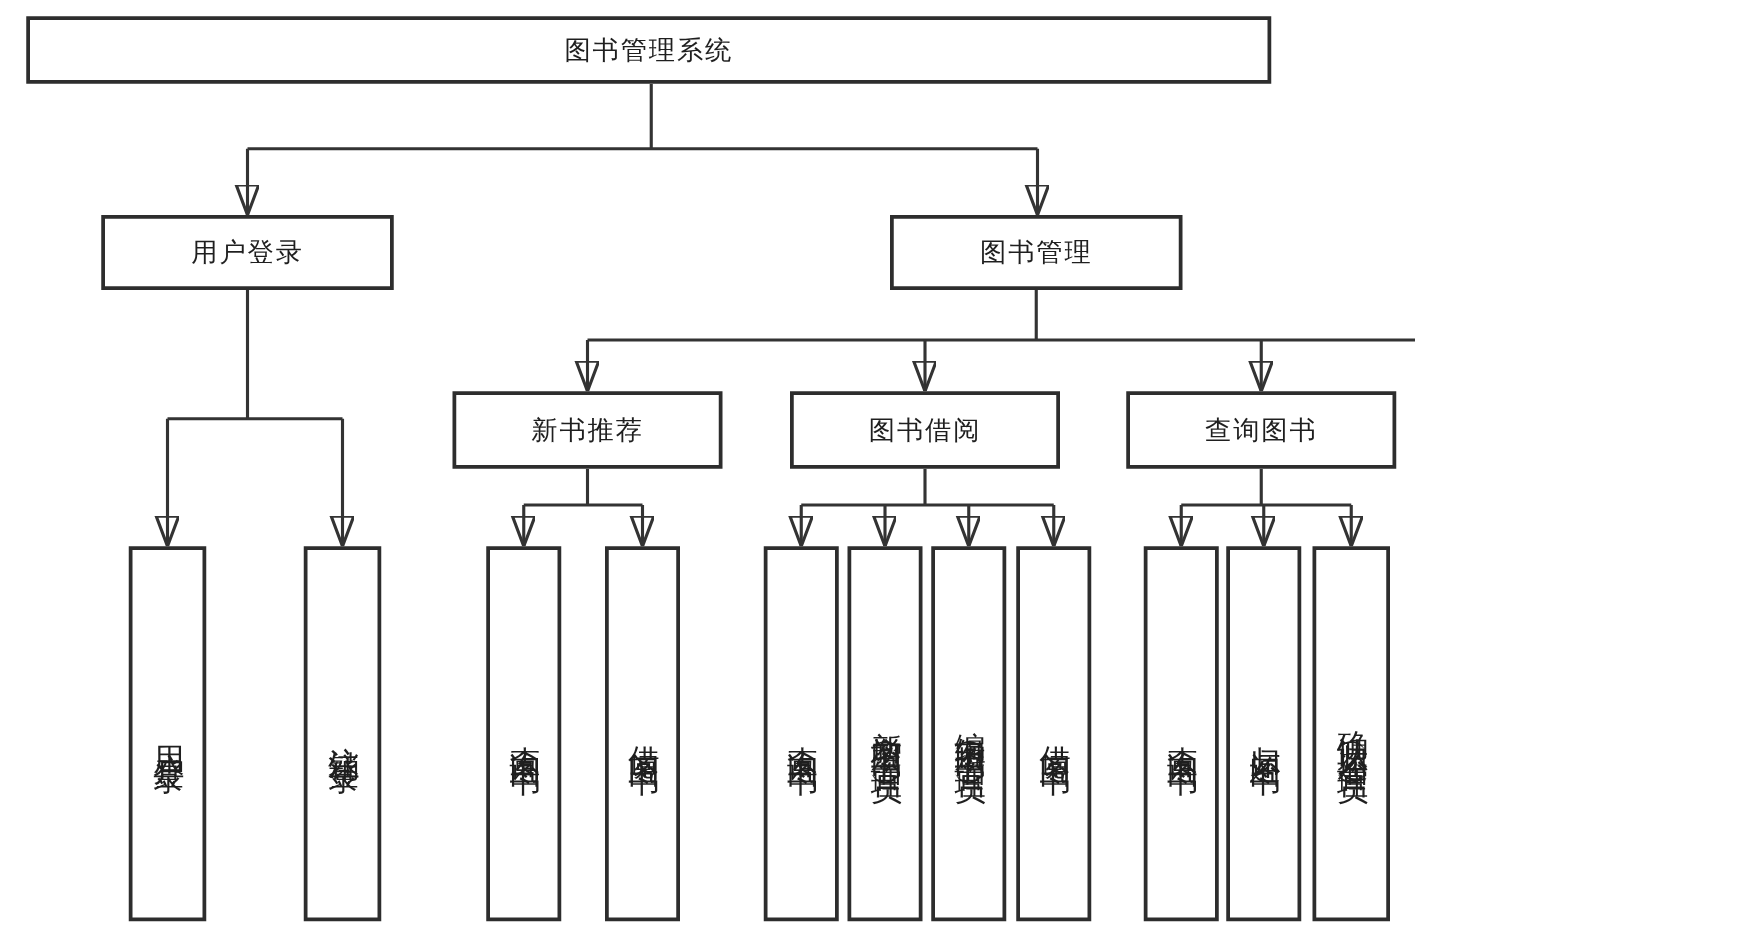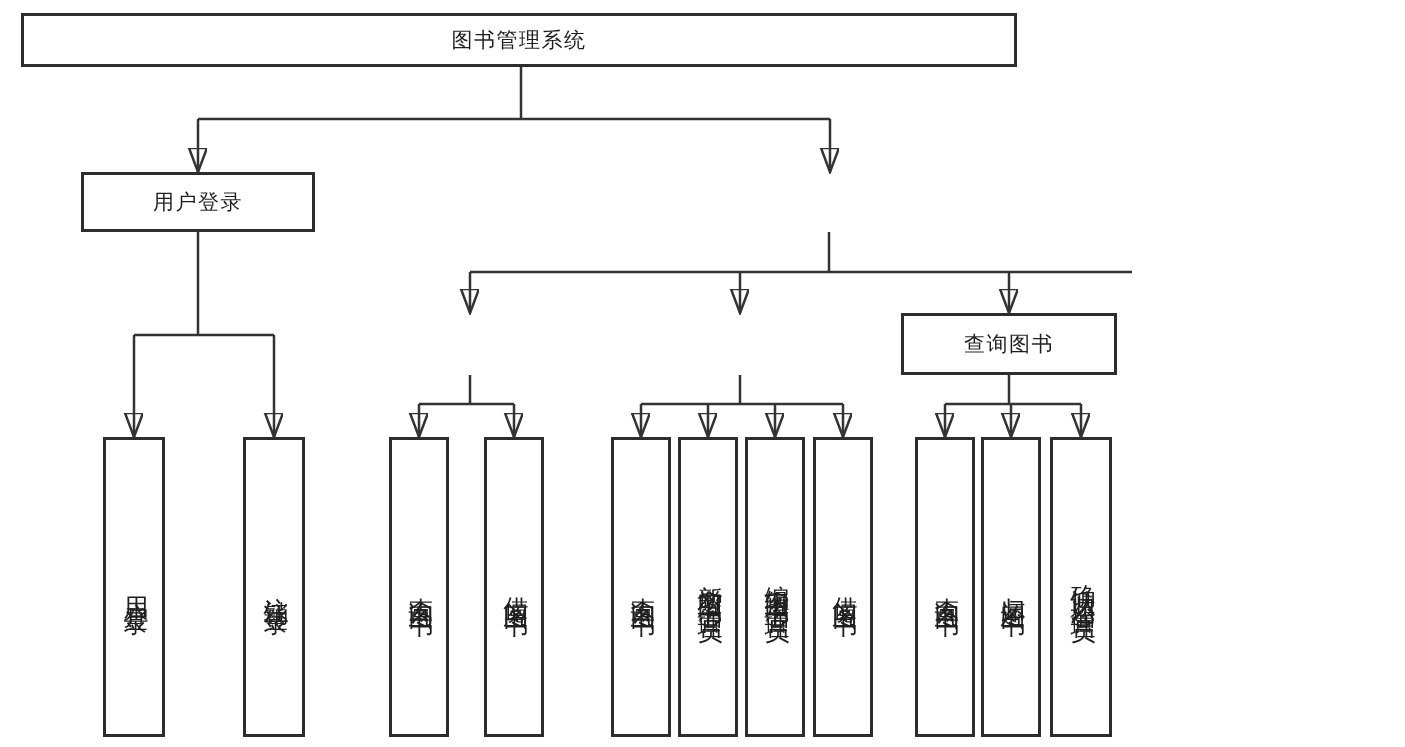--- a/index.html
+++ b/index.html
@@ -1,18 +1,18 @@
 <!DOCTYPE html>
 <html><head>
 <meta charset="utf-8">
 <style>
   html,body { margin:0; padding:0; background:#ffffff; }
   .canvas {
     position:relative; width:1132px; height:747px; background:#ffffff;
-    font-family:Liberation Mono, monospace; overflow:hidden;
+    font-family:Liberation Serif, serif; overflow:hidden;
   }
   .wires { position:absolute; left:0; top:0; z-index:0; }
   .wires path { stroke:#333333; stroke-width:2.5; fill:none; }
   .box {
     position:absolute; box-sizing:border-box; background:#ffffff;
     border:3px solid #2d2d2d; display:flex; align-items:center; justify-content:center;
     color:#1f1f1f; z-index:1;
   }
   .box.h .lbl { font-size:21px; letter-spacing:1.5px; white-space:nowrap; }
   .box.v .lbl {
@@ -91,21 +91,30 @@
     </g>
   </svg>
 
   <div class="box h" style="left:21px;top:13px;width:996px;height:54px">
     <span class="lbl">图书管理系统</span>
   </div>
 
   <div class="box h" style="left:81px;top:172px;width:234px;height:60px">
     <span class="lbl">用户登录</span>
   </div>
+  <div class="box h" style="left:712px;top:172px;width:234px;height:60px">
+    <span class="lbl">图书管理</span>
+  </div>
 
+  <div class="box h" style="left:362px;top:313px;width:216px;height:62px">
+    <span class="lbl">新书推荐</span>
+  </div>
+  <div class="box h" style="left:632px;top:313px;width:216px;height:62px">
+    <span class="lbl">图书借阅</span>
+  </div>
   <div class="box h" style="left:901px;top:313px;width:216px;height:62px">
     <span class="lbl">查询图书</span>
   </div>
 
   <div class="box v" style="left:103px;top:437px;width:62px;height:300px">
     <span class="lbl">用户登录</span>
   </div>
   <div class="box v" style="left:243px;top:437px;width:62px;height:300px">
     <span class="lbl">注销登录</span>
   </div>

